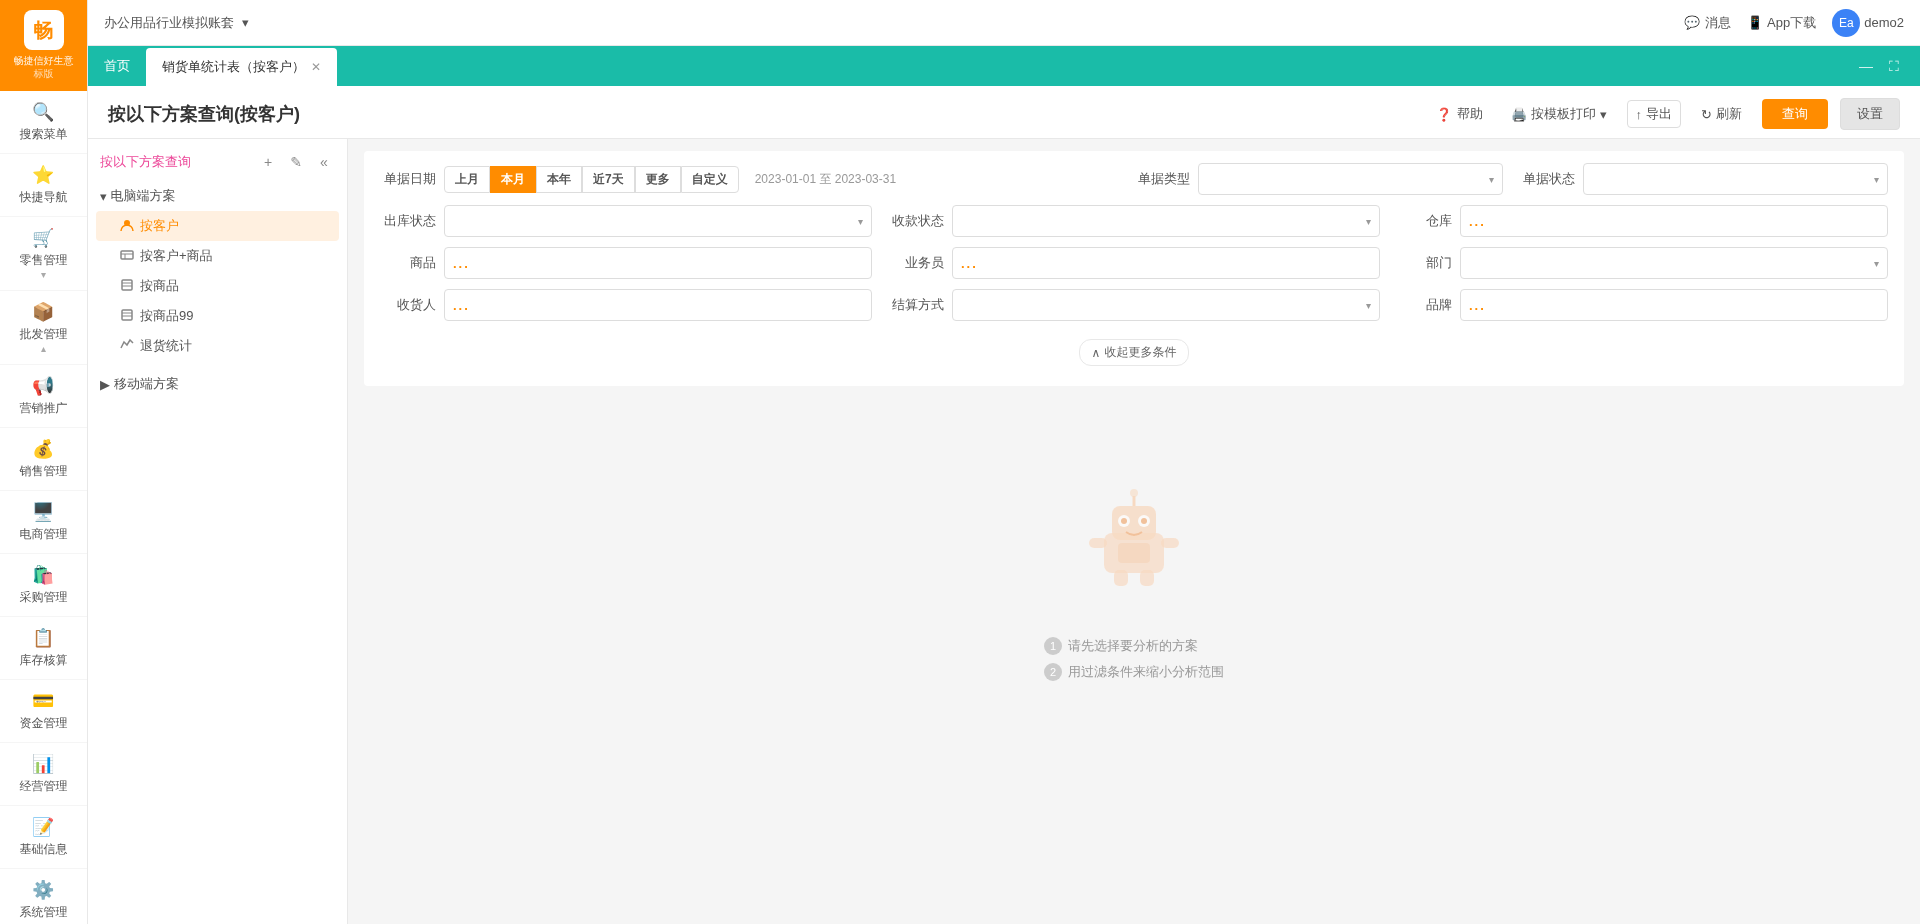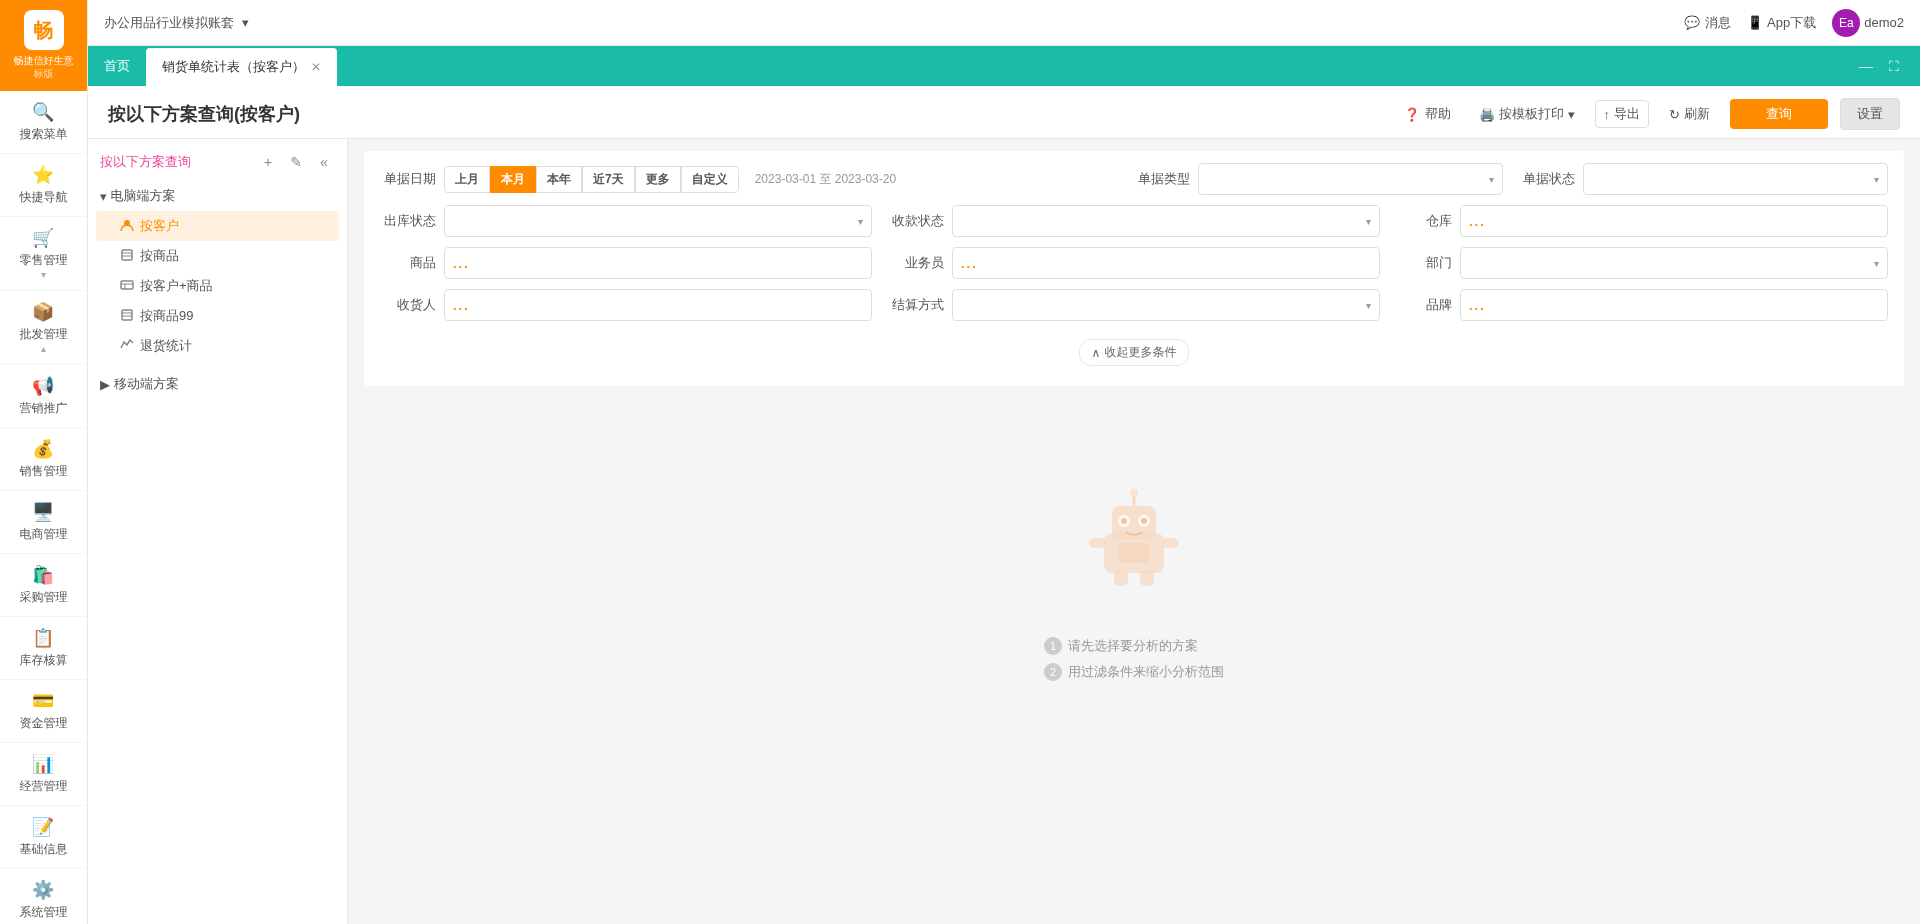--- a/index.html
+++ b/index.html
@@ -15,39 +15,39 @@
     .sidebar-item .icon { font-size: 18px; color: #888; }
 
     
     .main { flex: 1; display: flex; flex-direction: column; overflow: hidden; }
 
     
     .topbar { height: 46px; background: #fff; display: flex; align-items: center; justify-content: space-between; padding: 0 16px; border-bottom: 1px solid #e8e8e8; flex-shrink: 0; }
     .topbar-left { display: flex; align-items: center; gap: 8px; font-size: 13px; color: #555; cursor: pointer; }
     .topbar-right { display: flex; align-items: center; gap: 16px; }
     .topbar-right-item { display: flex; align-items: center; gap: 4px; cursor: pointer; font-size: 13px; color: #555; }
-    .avatar { width: 28px; height: 28px; border-radius: 50%; background: #a21caf; display: flex; align-items: center; justify-content: center; color: #fff; font-size: 12px; }
+    .avatar { width: 28px; height: 28px; border-radius: 50%; background: #3b82f6; display: flex; align-items: center; justify-content: center; color: #fff; font-size: 12px; }
 
     
     .tabbar { height: 40px; background: #1abca8; display: flex; align-items: center; flex-shrink: 0; }
     .tab { height: 40px; padding: 0 16px; display: flex; align-items: center; gap: 6px; cursor: pointer; font-size: 13px; color: rgba(255,255,255,0.8); }
     .tab.active { background: #fff; color: #333; border-radius: 4px 4px 0 0; margin-top: 2px; height: 38px; }
     .tab-close { font-size: 12px; color: #999; cursor: pointer; }
     .tab-home { color: #fff; }
     .tab-win-actions { margin-left: auto; display: flex; align-items: center; gap: 8px; padding-right: 16px; }
     .tab-win-btn { width: 20px; height: 20px; display: flex; align-items: center; justify-content: center; color: rgba(255,255,255,0.8); cursor: pointer; font-size: 14px; }
 
     
     .content { flex: 1; overflow: hidden; display: flex; flex-direction: column; background: #f5f5f5; }
     .page-header { background: #fff; padding: 12px 20px 8px; display: flex; align-items: center; justify-content: space-between; border-bottom: 1px solid #e8e8e8; }
     .page-title { font-size: 18px; font-weight: bold; color: #333; }
     .page-actions { display: flex; align-items: center; gap: 12px; }
     .page-action-btn { display: flex; align-items: center; gap: 4px; font-size: 13px; color: #555; cursor: pointer; padding: 4px 8px; border-radius: 4px; }
     .export-btn { border: 1px solid #ddd; }
-    .query-btn { background: #ff8c00; color: #fff; border: none; padding: 6px 36px; border-radius: 4px; cursor: pointer; font-size: 13px; }
+    .query-btn { background: #ff8c00; color: #fff; border: none; padding: 6px 20px; border-radius: 4px; cursor: pointer; font-size: 13px; }
     .setting-btn { border: 1px solid #ddd; color: #555; padding: 6px 16px; border-radius: 4px; cursor: pointer; font-size: 13px; background: #e5e5e5; }
 
     
     .body-layout { flex: 1; display: flex; overflow: hidden; }
     
     
     .left-panel { width: 260px; background: #fff; border-right: 1px solid #e8e8e8; overflow-y: auto; flex-shrink: 0; padding: 12px 0; }
     .panel-header { display: flex; align-items: center; justify-content: space-between; padding: 0 12px 8px; }
     .panel-title { font-size: 13px; color: #ec4899; font-weight: 500; }
     .panel-actions { display: flex; gap: 6px; }
@@ -260,37 +260,37 @@
                 <circle cx="7" cy="5" r="3" fill="#ff8c00"></circle>
                 <path d="M1 13c0-3.3 2.7-6 6-6s6 2.7 6 6" stroke="#ff8c00" stroke-width="1.5" fill="none"></path>
               </svg>
             </span>
             <span>按客户</span>
           </div>
 
           <div class="plan-item">
             <span class="plan-icon">
               <svg width="14" height="14" viewBox="0 0 14 14" fill="none">
+                <rect x="1" y="3" width="12" height="8" rx="1" stroke="#888" stroke-width="1.5" fill="none"></rect>
+                <line x1="1" y1="6" x2="13" y2="6" stroke="#888" stroke-width="1"></line>
+                <line x1="5" y1="6" x2="5" y2="11" stroke="#888" stroke-width="1"></line>
+              </svg>
+            </span>
+            <span>按客户+商品</span>
+          </div>
+
+          <div class="plan-item">
+            <span class="plan-icon">
+              <svg width="14" height="14" viewBox="0 0 14 14" fill="none">
                 <rect x="2" y="2" width="10" height="10" rx="1" stroke="#888" stroke-width="1.5" fill="none"></rect>
                 <line x1="2" y1="5" x2="12" y2="5" stroke="#888" stroke-width="1"></line>
                 <line x1="2" y1="8" x2="12" y2="8" stroke="#888" stroke-width="1"></line>
               </svg>
             </span>
             <span>按商品</span>
-          </div>
-
-          <div class="plan-item">
-            <span class="plan-icon">
-              <svg width="14" height="14" viewBox="0 0 14 14" fill="none">
-                <rect x="1" y="3" width="12" height="8" rx="1" stroke="#888" stroke-width="1.5" fill="none"></rect>
-                <line x1="1" y1="6" x2="13" y2="6" stroke="#888" stroke-width="1"></line>
-                <line x1="5" y1="6" x2="5" y2="11" stroke="#888" stroke-width="1"></line>
-              </svg>
-            </span>
-            <span>按客户+商品</span>
           </div>
 
           <div class="plan-item">
             <span class="plan-icon">
               <svg width="14" height="14" viewBox="0 0 14 14" fill="none">
                 <rect x="2" y="2" width="10" height="10" rx="1" stroke="#888" stroke-width="1.5" fill="none"></rect>
                 <line x1="2" y1="5" x2="12" y2="5" stroke="#888" stroke-width="1"></line>
                 <line x1="2" y1="8" x2="12" y2="8" stroke="#888" stroke-width="1"></line>
               </svg>
             </span>
@@ -323,21 +323,21 @@
             <div class="filter-item" style="flex:2;">
               <span class="filter-label">单据日期</span>
               <div class="date-filter">
                 <button class="date-btn">上月</button>
                 <button class="date-btn active">本月</button>
                 <button class="date-btn">本年</button>
                 <button class="date-btn">近7天</button>
                 <button class="date-btn">更多</button>
                 <button class="date-btn">自定义</button>
               </div>
-              <span class="date-range">2023-03-01 至 2023-03-20</span>
+              <span class="date-range">2023-01-01 至 2023-03-31</span>
             </div>
             <div class="filter-item">
               <span class="filter-label">单据类型</span>
               <div class="filter-input">
                 <span></span>
                 <span class="arrow">▾</span>
               </div>
             </div>
             <div class="filter-item">
               <span class="filter-label">单据状态</span>

